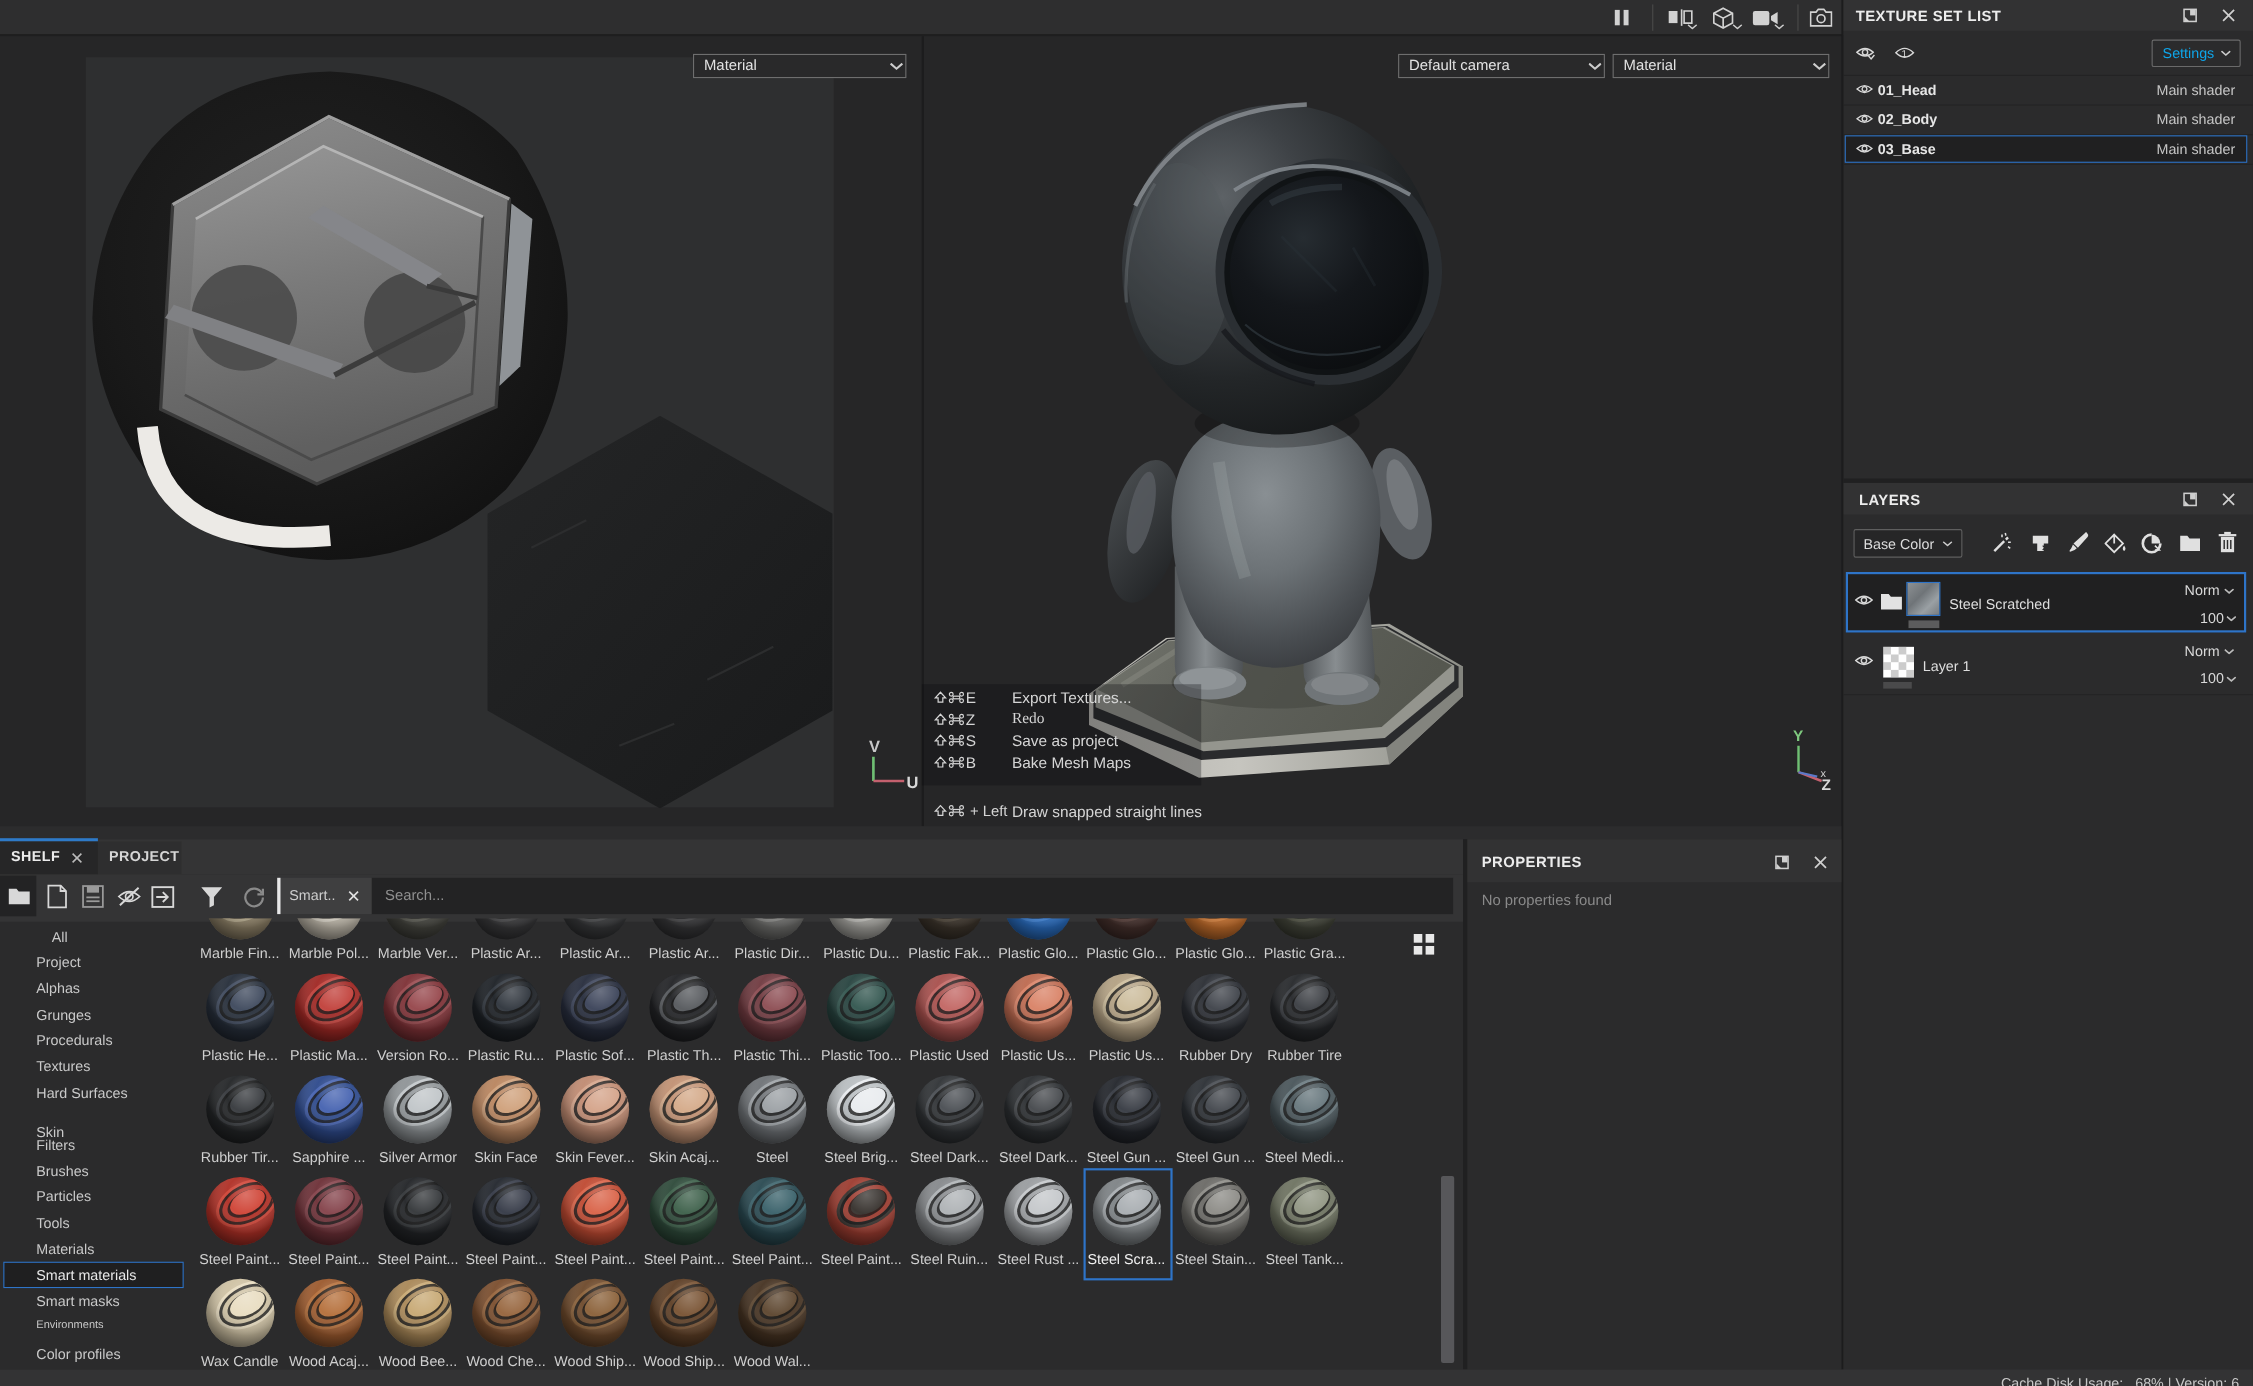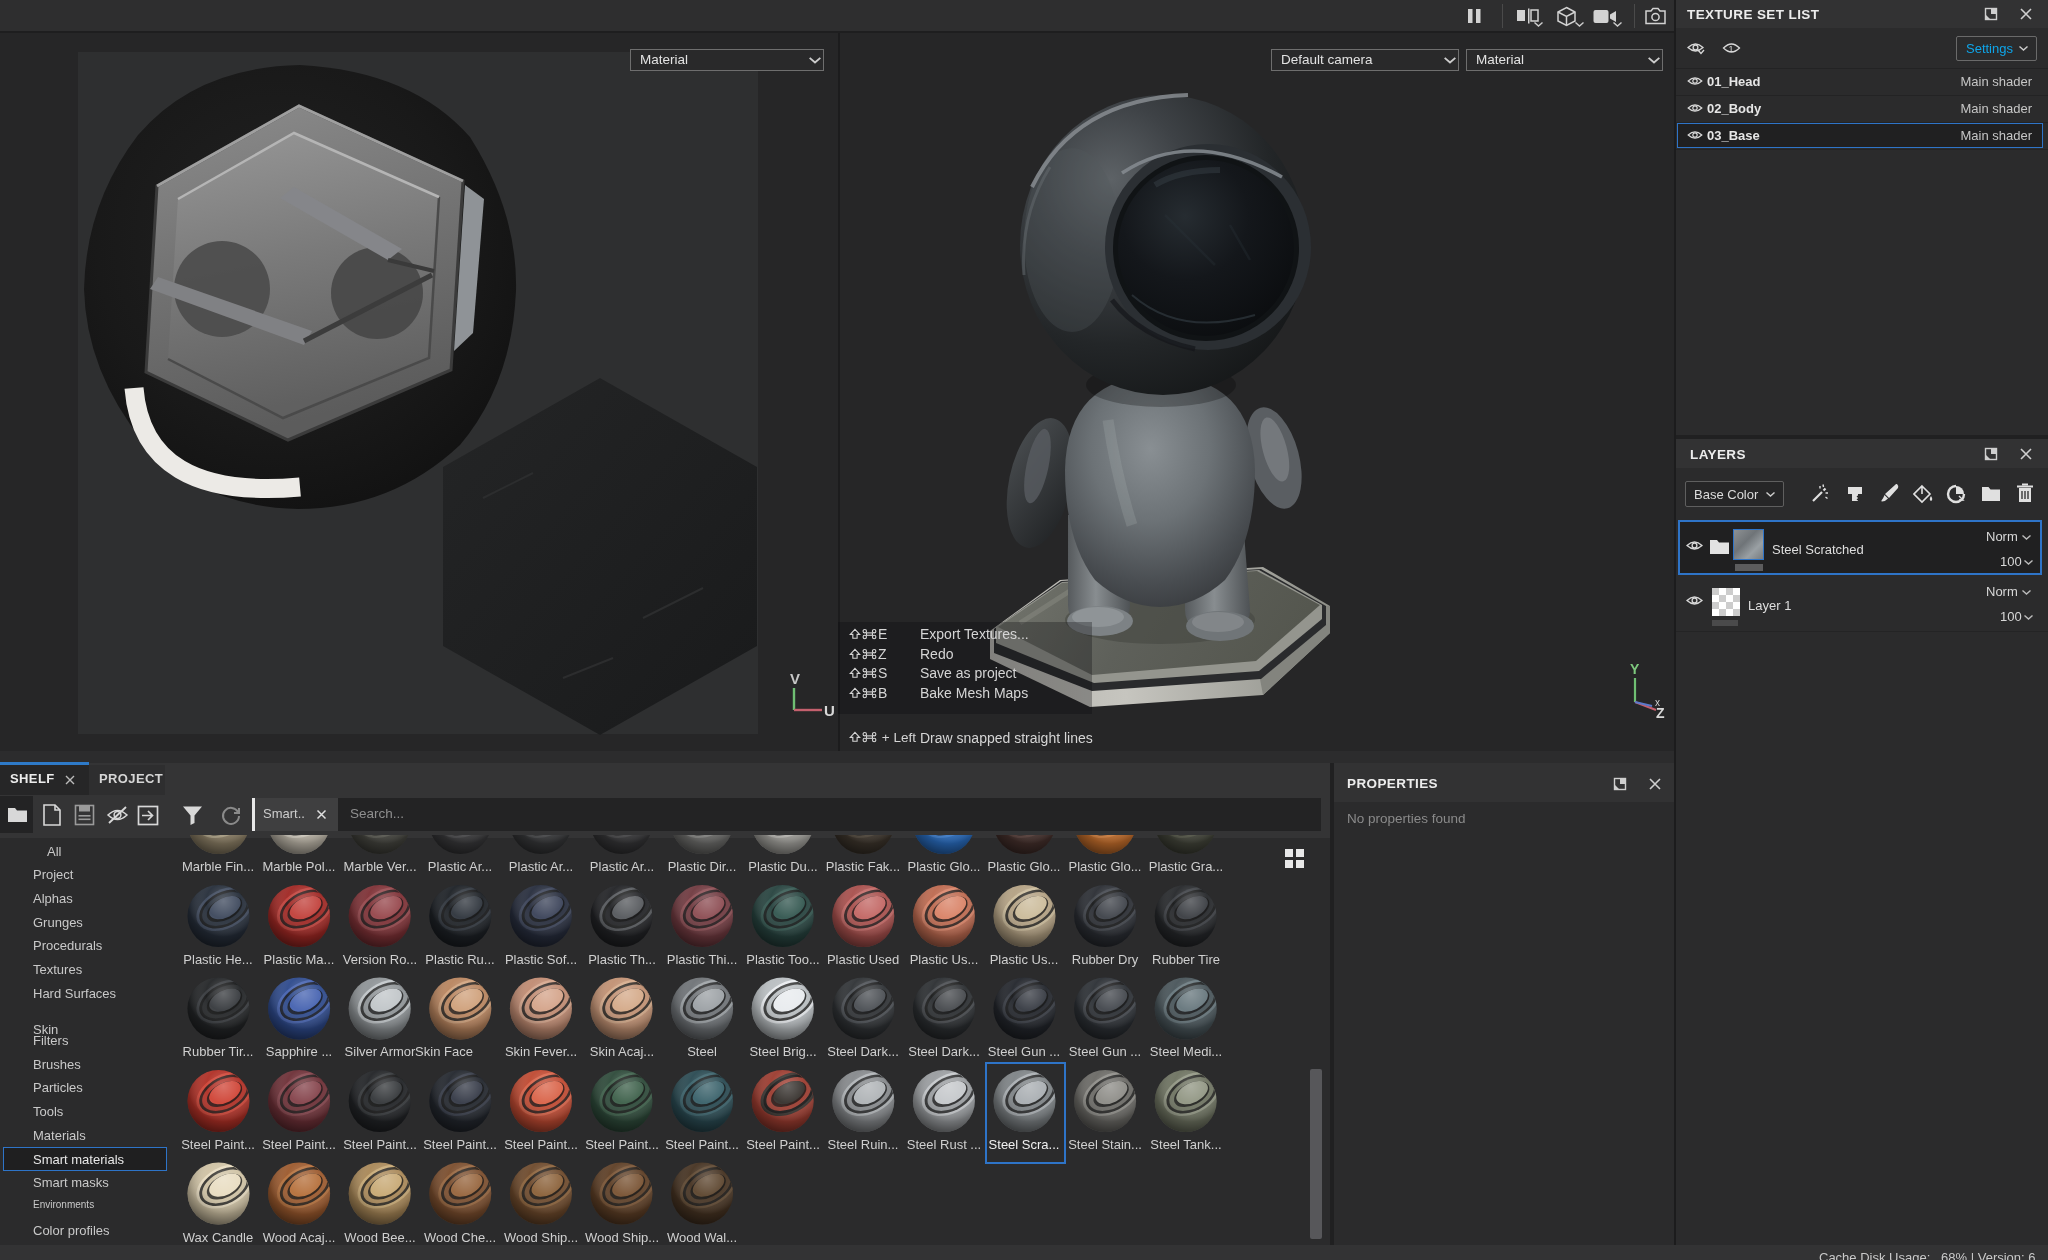--- a/index.html
+++ b/index.html
@@ -208,21 +208,21 @@
 <div class="txt" style="left:849px;top:646px;font-size:14px;color:#d5d5d5;"><svg width="29" height="12" viewBox="0 0 34 13" style="vertical-align:-1px">
       <path d="M7 1 L12.5 7 L9.5 7 L9.5 11.5 L4.5 11.5 L4.5 7 L1.5 7 Z" fill="none" stroke="#d5d5d5" stroke-width="1.3"></path>
       <g fill="none" stroke="#d5d5d5" stroke-width="1.3">
         <circle cx="18.5" cy="3.2" r="2"></circle>
         <circle cx="29.5" cy="3.2" r="2"></circle>
         <circle cx="18.5" cy="10" r="2"></circle>
         <circle cx="29.5" cy="10" r="2"></circle>
         <rect x="20.5" y="5.2" width="7" height="2.8"></rect>
       </g>
     </svg>Z</div>
-<div class="txt" style="left:920px;top:646px;font-size:14px;color:#d5d5d5;">Redo</div>
+<div class="txt" style="left:920px;top:646px;font-size:14px;color:#d5d5d5;font-family:Liberation Serif, serif;">Redo</div>
 <div class="txt" style="left:849px;top:665px;font-size:14px;color:#d5d5d5;"><svg width="29" height="12" viewBox="0 0 34 13" style="vertical-align:-1px">
       <path d="M7 1 L12.5 7 L9.5 7 L9.5 11.5 L4.5 11.5 L4.5 7 L1.5 7 Z" fill="none" stroke="#d5d5d5" stroke-width="1.3"></path>
       <g fill="none" stroke="#d5d5d5" stroke-width="1.3">
         <circle cx="18.5" cy="3.2" r="2"></circle>
         <circle cx="29.5" cy="3.2" r="2"></circle>
         <circle cx="18.5" cy="10" r="2"></circle>
         <circle cx="29.5" cy="10" r="2"></circle>
         <rect x="20.5" y="5.2" width="7" height="2.8"></rect>
       </g>
     </svg>S</div>
@@ -1268,21 +1268,21 @@
 <div class="txt" style="left:702px;top:952px;transform:translateX(-50%);font-size:13px;color:#cfcfcf;">Plastic Thi...</div>
 <div class="txt" style="left:783px;top:952px;transform:translateX(-50%);font-size:13px;color:#cfcfcf;">Plastic Too...</div>
 <div class="txt" style="left:863px;top:952px;transform:translateX(-50%);font-size:13px;color:#cfcfcf;">Plastic Used</div>
 <div class="txt" style="left:944px;top:952px;transform:translateX(-50%);font-size:13px;color:#cfcfcf;">Plastic Us...</div>
 <div class="txt" style="left:1024px;top:952px;transform:translateX(-50%);font-size:13px;color:#cfcfcf;">Plastic Us...</div>
 <div class="txt" style="left:1105px;top:952px;transform:translateX(-50%);font-size:13px;color:#cfcfcf;">Rubber Dry</div>
 <div class="txt" style="left:1186px;top:952px;transform:translateX(-50%);font-size:13px;color:#cfcfcf;">Rubber Tire</div>
 <div class="txt" style="left:218px;top:1044px;transform:translateX(-50%);font-size:13px;color:#cfcfcf;">Rubber Tir...</div>
 <div class="txt" style="left:299px;top:1044px;transform:translateX(-50%);font-size:13px;color:#cfcfcf;">Sapphire ...</div>
 <div class="txt" style="left:380px;top:1044px;transform:translateX(-50%);font-size:13px;color:#cfcfcf;">Silver Armor</div>
-<div class="txt" style="left:444px;top:1044px;transform:translateX(-50%);font-size:13px;color:#cfcfcf;">Skin Face</div>
+<div class="txt" style="left:460px;top:1044px;transform:translateX(-50%);font-size:13px;color:#cfcfcf;">Skin Face</div>
 <div class="txt" style="left:541px;top:1044px;transform:translateX(-50%);font-size:13px;color:#cfcfcf;">Skin Fever...</div>
 <div class="txt" style="left:622px;top:1044px;transform:translateX(-50%);font-size:13px;color:#cfcfcf;">Skin Acaj...</div>
 <div class="txt" style="left:702px;top:1044px;transform:translateX(-50%);font-size:13px;color:#cfcfcf;">Steel</div>
 <div class="txt" style="left:783px;top:1044px;transform:translateX(-50%);font-size:13px;color:#cfcfcf;">Steel Brig...</div>
 <div class="txt" style="left:863px;top:1044px;transform:translateX(-50%);font-size:13px;color:#cfcfcf;">Steel Dark...</div>
 <div class="txt" style="left:944px;top:1044px;transform:translateX(-50%);font-size:13px;color:#cfcfcf;">Steel Dark...</div>
 <div class="txt" style="left:1024px;top:1044px;transform:translateX(-50%);font-size:13px;color:#cfcfcf;">Steel Gun ...</div>
 <div class="txt" style="left:1105px;top:1044px;transform:translateX(-50%);font-size:13px;color:#cfcfcf;">Steel Gun ...</div>
 <div class="txt" style="left:1186px;top:1044px;transform:translateX(-50%);font-size:13px;color:#cfcfcf;">Steel Medi...</div>
 <div class="txt" style="left:218px;top:1137px;transform:translateX(-50%);font-size:13px;color:#cfcfcf;">Steel Paint...</div>

